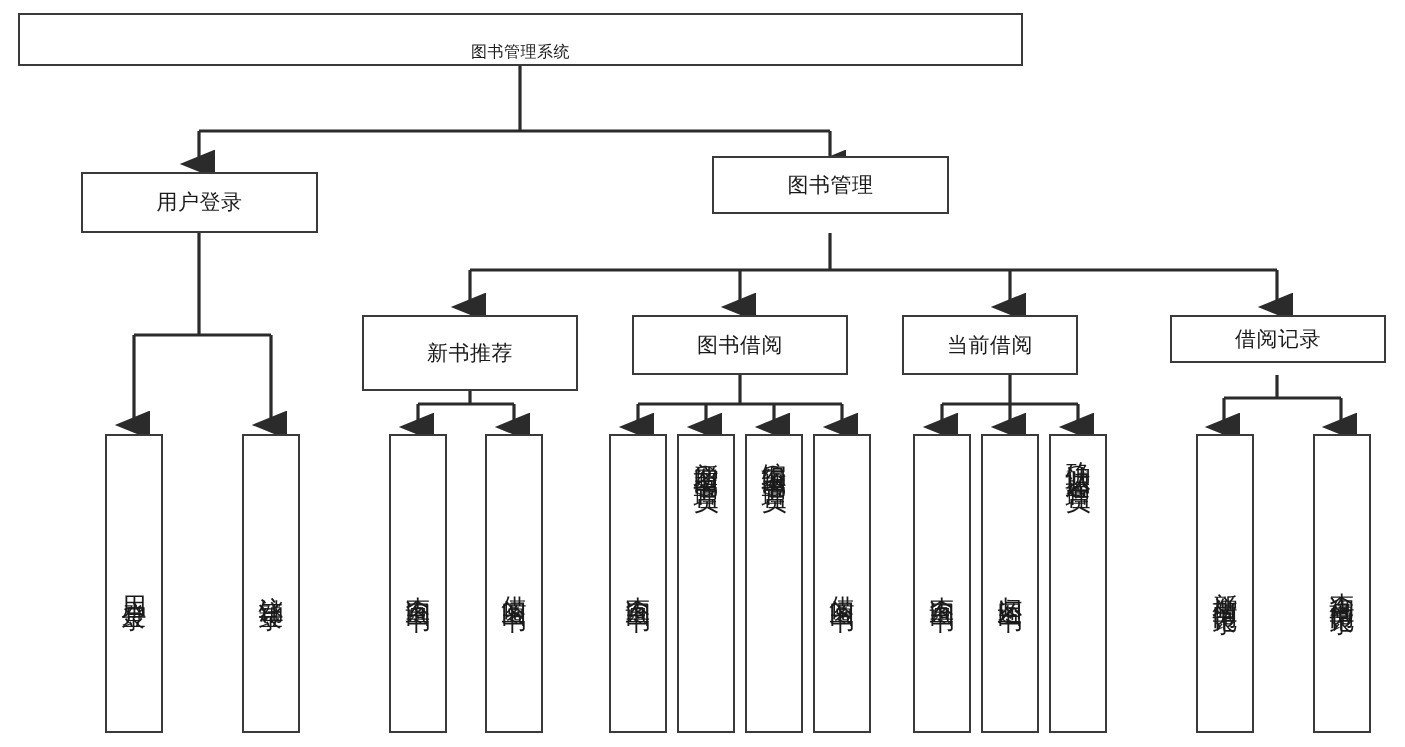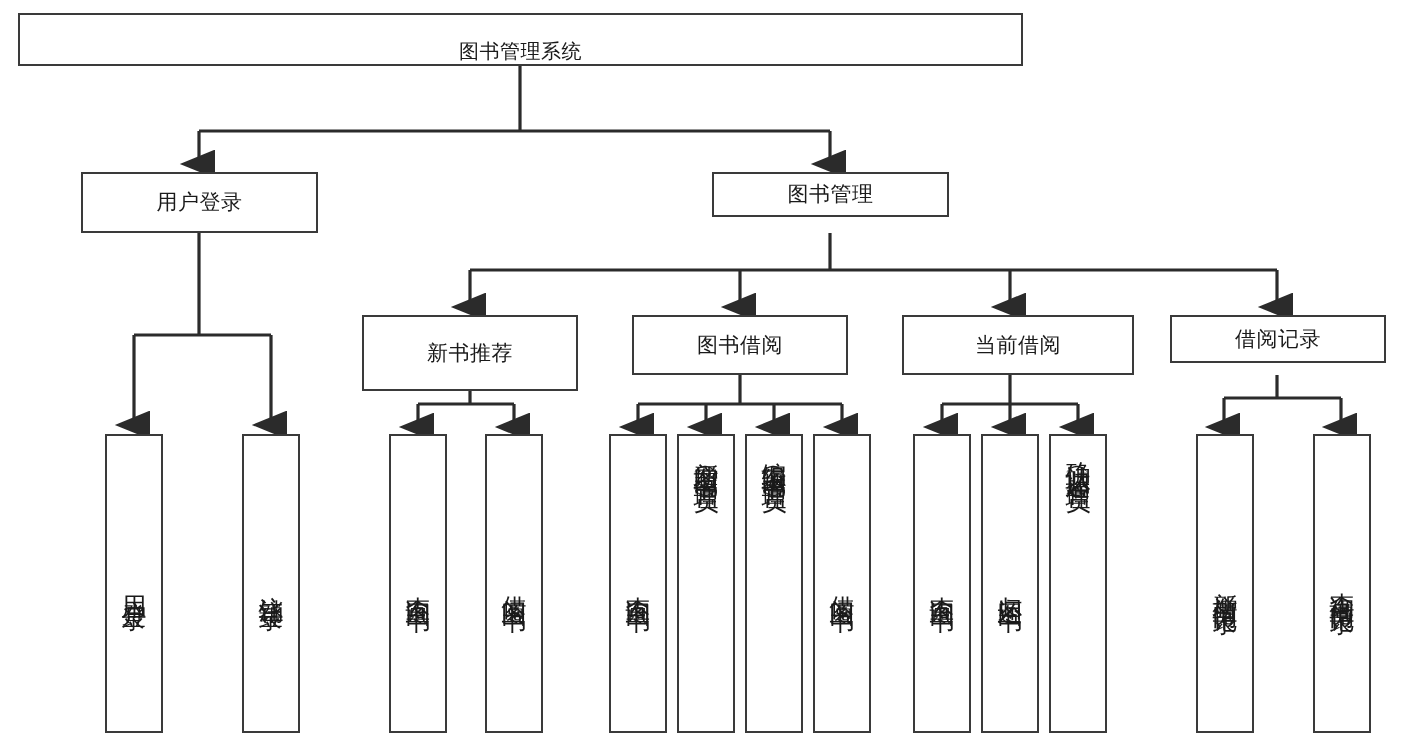--- a/index.html
+++ b/index.html
@@ -42,21 +42,21 @@
     text-align: center;
     line-height: 1.18;
     white-space: pre-line;
   }
   
   .node.horiz .label {
     font-size: 21px;
     letter-spacing: 0.5px;
   }
   .node.root .label {
-    font-size: 20px;
+    font-size: 16px;
     margin-top: 25px;
   }
   
   .node.vert {
     align-items: center;
     justify-content: center;
     padding: 6px 0;
   }
   .node.vert .label {
     writing-mode: vertical-rl;
@@ -133,31 +133,31 @@
     </g>
   </svg>
 
   <div class="node horiz root" style="left:18px; top:13px; width:1005px; height:53px;">
     <span class="label">图书管理系统</span>
   </div>
 
   <div class="node horiz" style="left:81px; top:172px; width:237px; height:61px;">
     <span class="label">用户登录</span>
   </div>
-  <div class="node horiz" style="left:712px; top:172px; width:237px; height:45px;">
+  <div class="node horiz" style="left:712px; top:156px; width:237px; height:58px;">
     <span class="label">图书管理</span>
   </div>
 
   <div class="node horiz" style="left:362px; top:315px; width:216px; height:76px;">
     <span class="label">新书推荐</span>
   </div>
   <div class="node horiz" style="left:632px; top:315px; width:216px; height:60px;align-items:center;">
     <span class="label">图书借阅</span>
   </div>
-  <div class="node horiz" style="left:902px; top:315px; width:232px; height:60px;">
+  <div class="node horiz" style="left:902px; top:315px; width:176px; height:60px;">
     <span class="label">当前借阅</span>
   </div>
   <div class="node horiz" style="left:1170px; top:315px; width:216px; height:48px;">
     <span class="label">借阅记录</span>
   </div>
 
   <div class="node vert" style="left:105px; top:434px; width:58px; height:299px;">
     <span class="label">用户登录</span>
   </div>
   <div class="node vert" style="left:242px; top:434px; width:58px; height:299px;">

